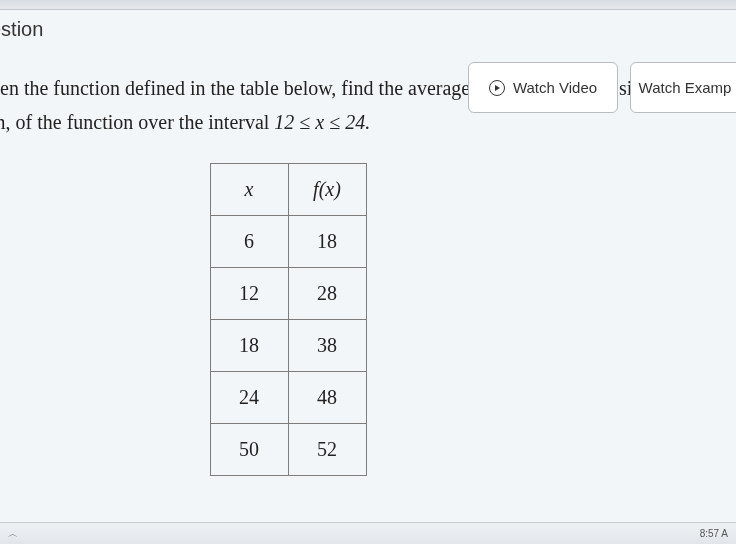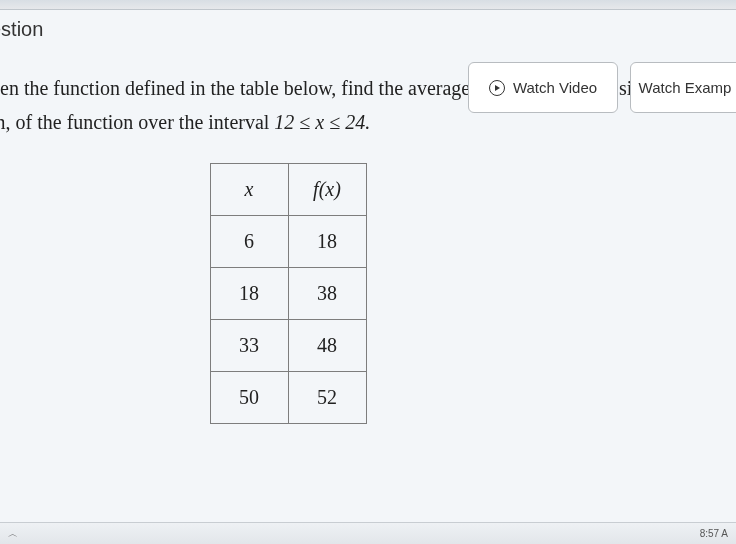--- a/index.html
+++ b/index.html
@@ -137,25 +137,29 @@
       <tbody>
           <tr>
         <th>x</th>
         <th><span style="font-style:italic">f</span>(<span style="font-style:italic">x</span>)</th>
       </tr>
       <tr>
         <td>6</td>
         <td>18</td>
       </tr>
       <tr>
+        <td>12</td>
+        <td>28</td>
+      </tr>
+      <tr>
         <td>18</td>
         <td>38</td>
       </tr>
       <tr>
-        <td>33</td>
+        <td>24</td>
         <td>48</td>
       </tr>
       <tr class="last-row">
         <td>50</td>
         <td>52</td>
       </tr>
     </tbody>
       </table>
   </div>
 

